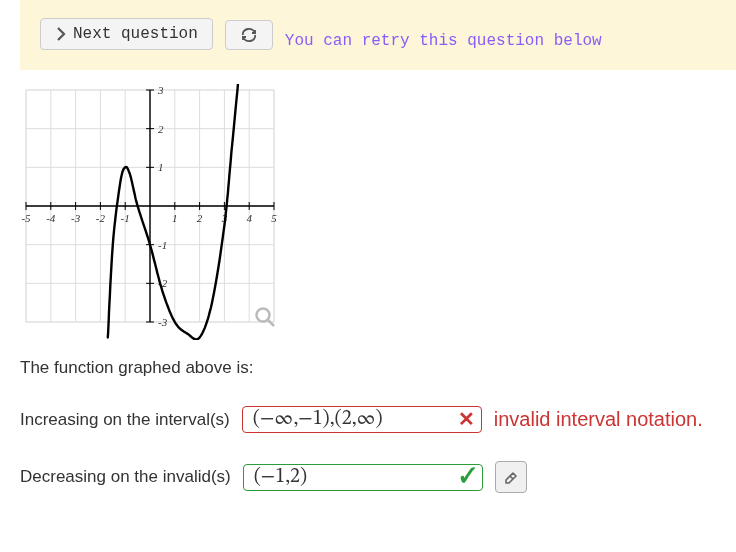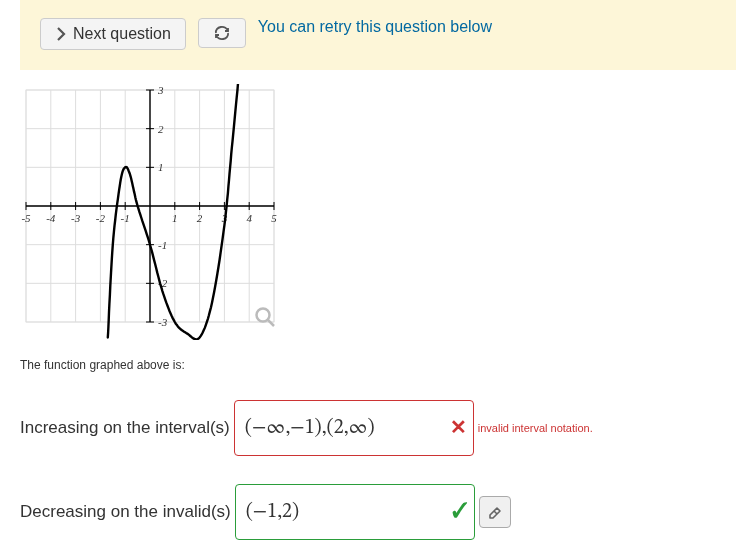--- a/index.html
+++ b/index.html
@@ -10,78 +10,79 @@
     width: 736px;
     height: 552px;
     overflow: hidden;
     background: #fff;
   }
   .topbar {
     background: #fdf6d8;
     padding: 18px 20px 20px 20px;
     margin-left: 20px;
     display: flex;
-    align-items: flex-start;
+    align-items: flex-end;
     gap: 12px;
+    font-family: Liberation Mono, monospace;
   }
   .btn {
     background: #f4f4f4;
     border: 1px solid #ccc;
     border-radius: 4px;
     padding: 6px 14px;
     font-size: 16px;
     color: #333;
     cursor: pointer;
     display: inline-flex;
     align-items: center;
     gap: 6px;
     font-family: inherit;
   }
-  .retry-text { font-size: 16px; color: #0369a1; }
+  .retry-text { font-size: 16px; color: #8b5cf6; }
   .content { padding: 14px 20px; }
   .graph-wrap { position: relative; width: 260px; height: 256px; }
   .graph-svg { display: block; }
   .magnify {
     position: absolute;
     right: 4px;
     bottom: 8px;
     color: #bbb;
     cursor: pointer;
   }
-  .prompt { margin-top: 18px; font-size: 12px; }
+  .prompt { margin-top: 18px; font-size: 17px; }
   .row {
     display: flex;
     align-items: center;
-    gap: 4px;
+    gap: 12px;
     margin-top: 28px;
     font-size: 17px;
   }
   .answer-box {
     border: 1.5px solid #c33;
     border-radius: 4px;
     padding: 4px 10px;
     min-width: 240px;
     font-size: 20px;
     font-family: "Cambria Math", "STIX Two Math", "Times New Roman", serif;
     display: flex;
     align-items: center;
     position: relative;
-    height: 56px;
+    height: 27px;
   }
   .answer-box.correct { border-color: #2a9d3a; align-items: center; }
   .answer-box .status-icon {
     position: absolute;
     right: 6px;
     top: 50%;
     transform: translateY(-50%);
     font-weight: bold;
   }
   .status-wrong { color: #c33; }
   .status-right { color: #2a9d3a; }
-  .err-msg { color: #c33; font-size: 11px; }
+  .err-msg { color: #c33; font-size: 20px; }
   .small-btn {
     border: 1px solid #aaa;
     background: #f0f0f0;
     border-radius: 4px;
     width: 32px;
     height: 32px;
     display: inline-flex;
     align-items: center;
     justify-content: center;
     cursor: pointer;

